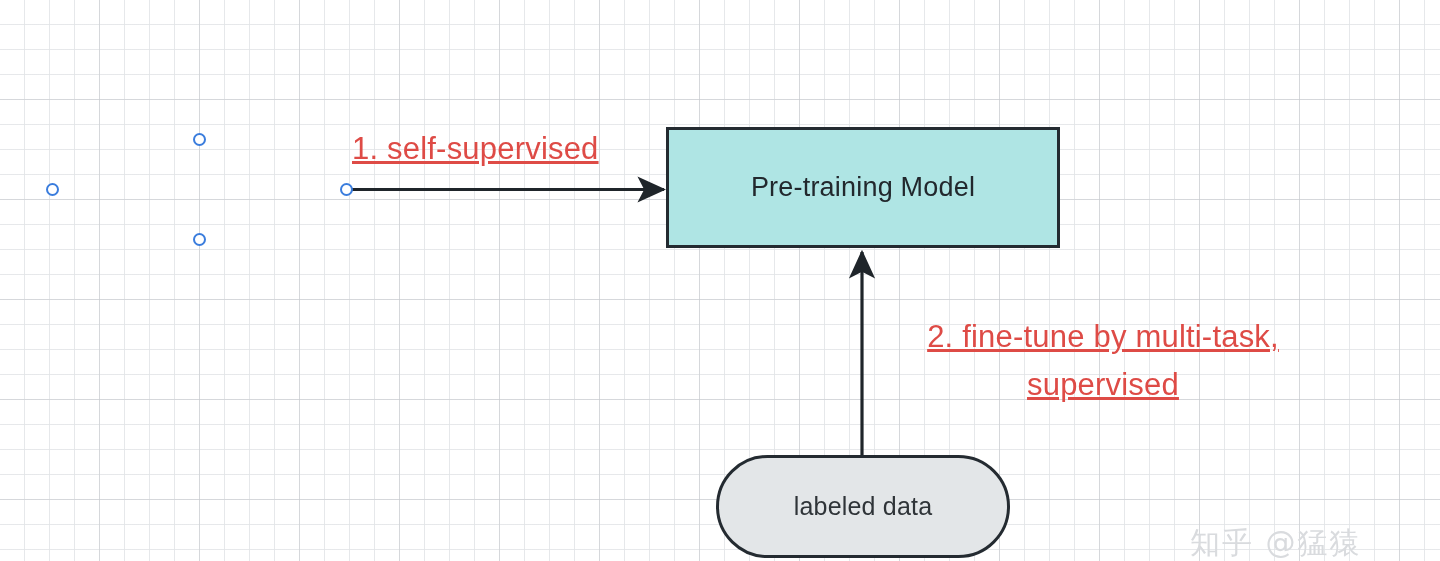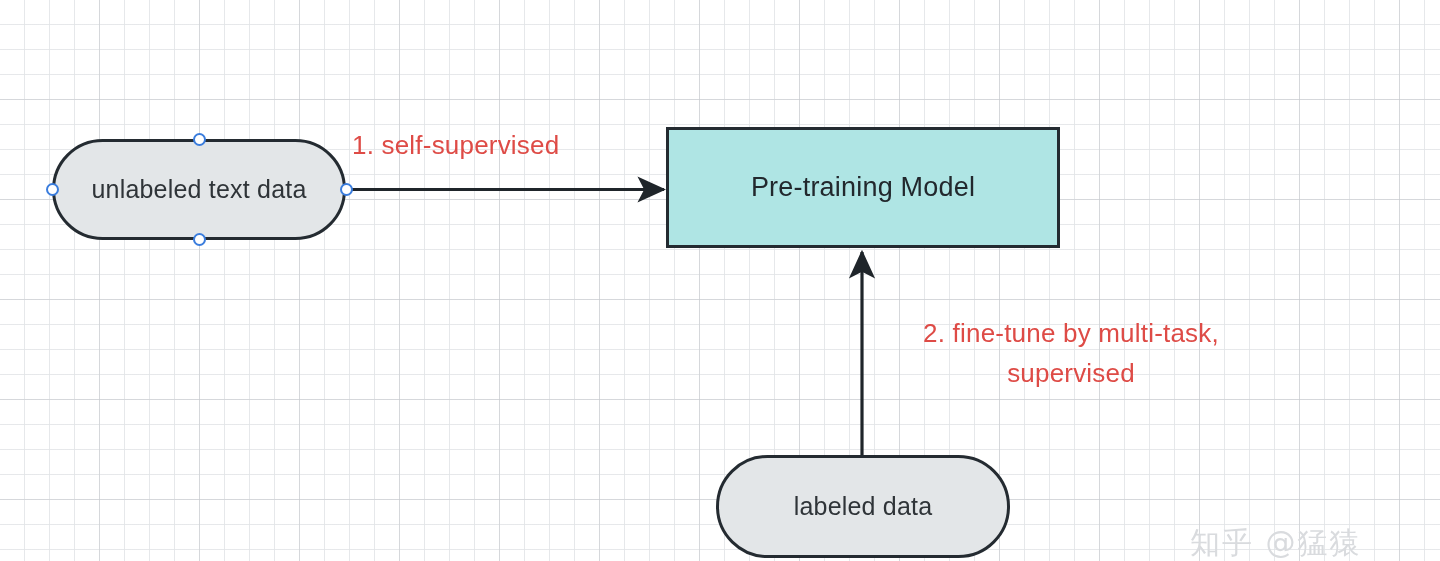--- a/index.html
+++ b/index.html
@@ -69,24 +69,25 @@
     border-radius: 50%;
     background: #ffffff;
     border: 2.5px solid #3b7ddd;
     box-sizing: border-box;
   }
 
   
   .edge-label {
     position: absolute;
     color: #DE4B46;
-    font-size: 26px;
+    font-size: 31px;
     line-height: 1.55;
     white-space: pre-line;
     letter-spacing: 0.2px;
+    text-decoration: underline;
   }
   .edge-label.center { text-align: center; }
 
   svg.edges {
     position: absolute;
     left: 0;
     top: 0;
     width: 1440px;
     height: 561px;
     overflow: visible;
@@ -113,36 +114,33 @@
       <marker id="arrowhead" markerWidth="9" markerHeight="9" refX="8.3" refY="4.5" orient="auto" markerUnits="strokeWidth">
         <path d="M0,0.4 L9,4.5 L0,8.6 L2.1,4.5 Z" fill="#1f252a"></path>
       </marker>
     </defs>
 
     <line x1="347" y1="189.5" x2="664" y2="189.5" stroke="#1f252a" stroke-width="3.2" marker-end="url(#arrowhead)"></line>
 
     <line x1="862" y1="456" x2="862" y2="252" stroke="#1f252a" stroke-width="3.2" marker-end="url(#arrowhead)"></line>
   </svg>
 
-  <div class="node node-stadium" style="left:52px; top:139px; width:294px; height:101px; border-radius:51px;">
-    <span class="node-label">unlabeled text data</span>
-  </div>
   <div class="handle" style="left:45.5px;  top:182.5px;"></div>
   <div class="handle" style="left:192.5px; top:132.5px;"></div>
   <div class="handle" style="left:339.5px; top:182.5px;"></div>
   <div class="handle" style="left:192.5px; top:232.5px;"></div>
 
   <div class="node node-box" style="left:666px; top:127px; width:394px; height:121px;">
     <span class="node-label">Pre-training Model</span>
   </div>
 
   <div class="node node-stadium" style="left:716px; top:455px; width:294px; height:103px; border-radius:52px;">
     <span class="node-label">labeled data</span>
   </div>
 
   <div class="edge-label" style="left:352px; top:125px;">1. self-supervised</div>
 
-  <div class="edge-label center" style="left:856px; top:313px; width:430px;">2. fine-tune by multi-task,
+  <div class="edge-label center" style="left:888px; top:313px; width:430px;">2. fine-tune by multi-task,
 supervised</div>
 
   <div class="watermark" style="left:1190px; top:487px;margin-top:36px;">知乎 @猛猿</div>
 
 </div>
 
 </body></html>

